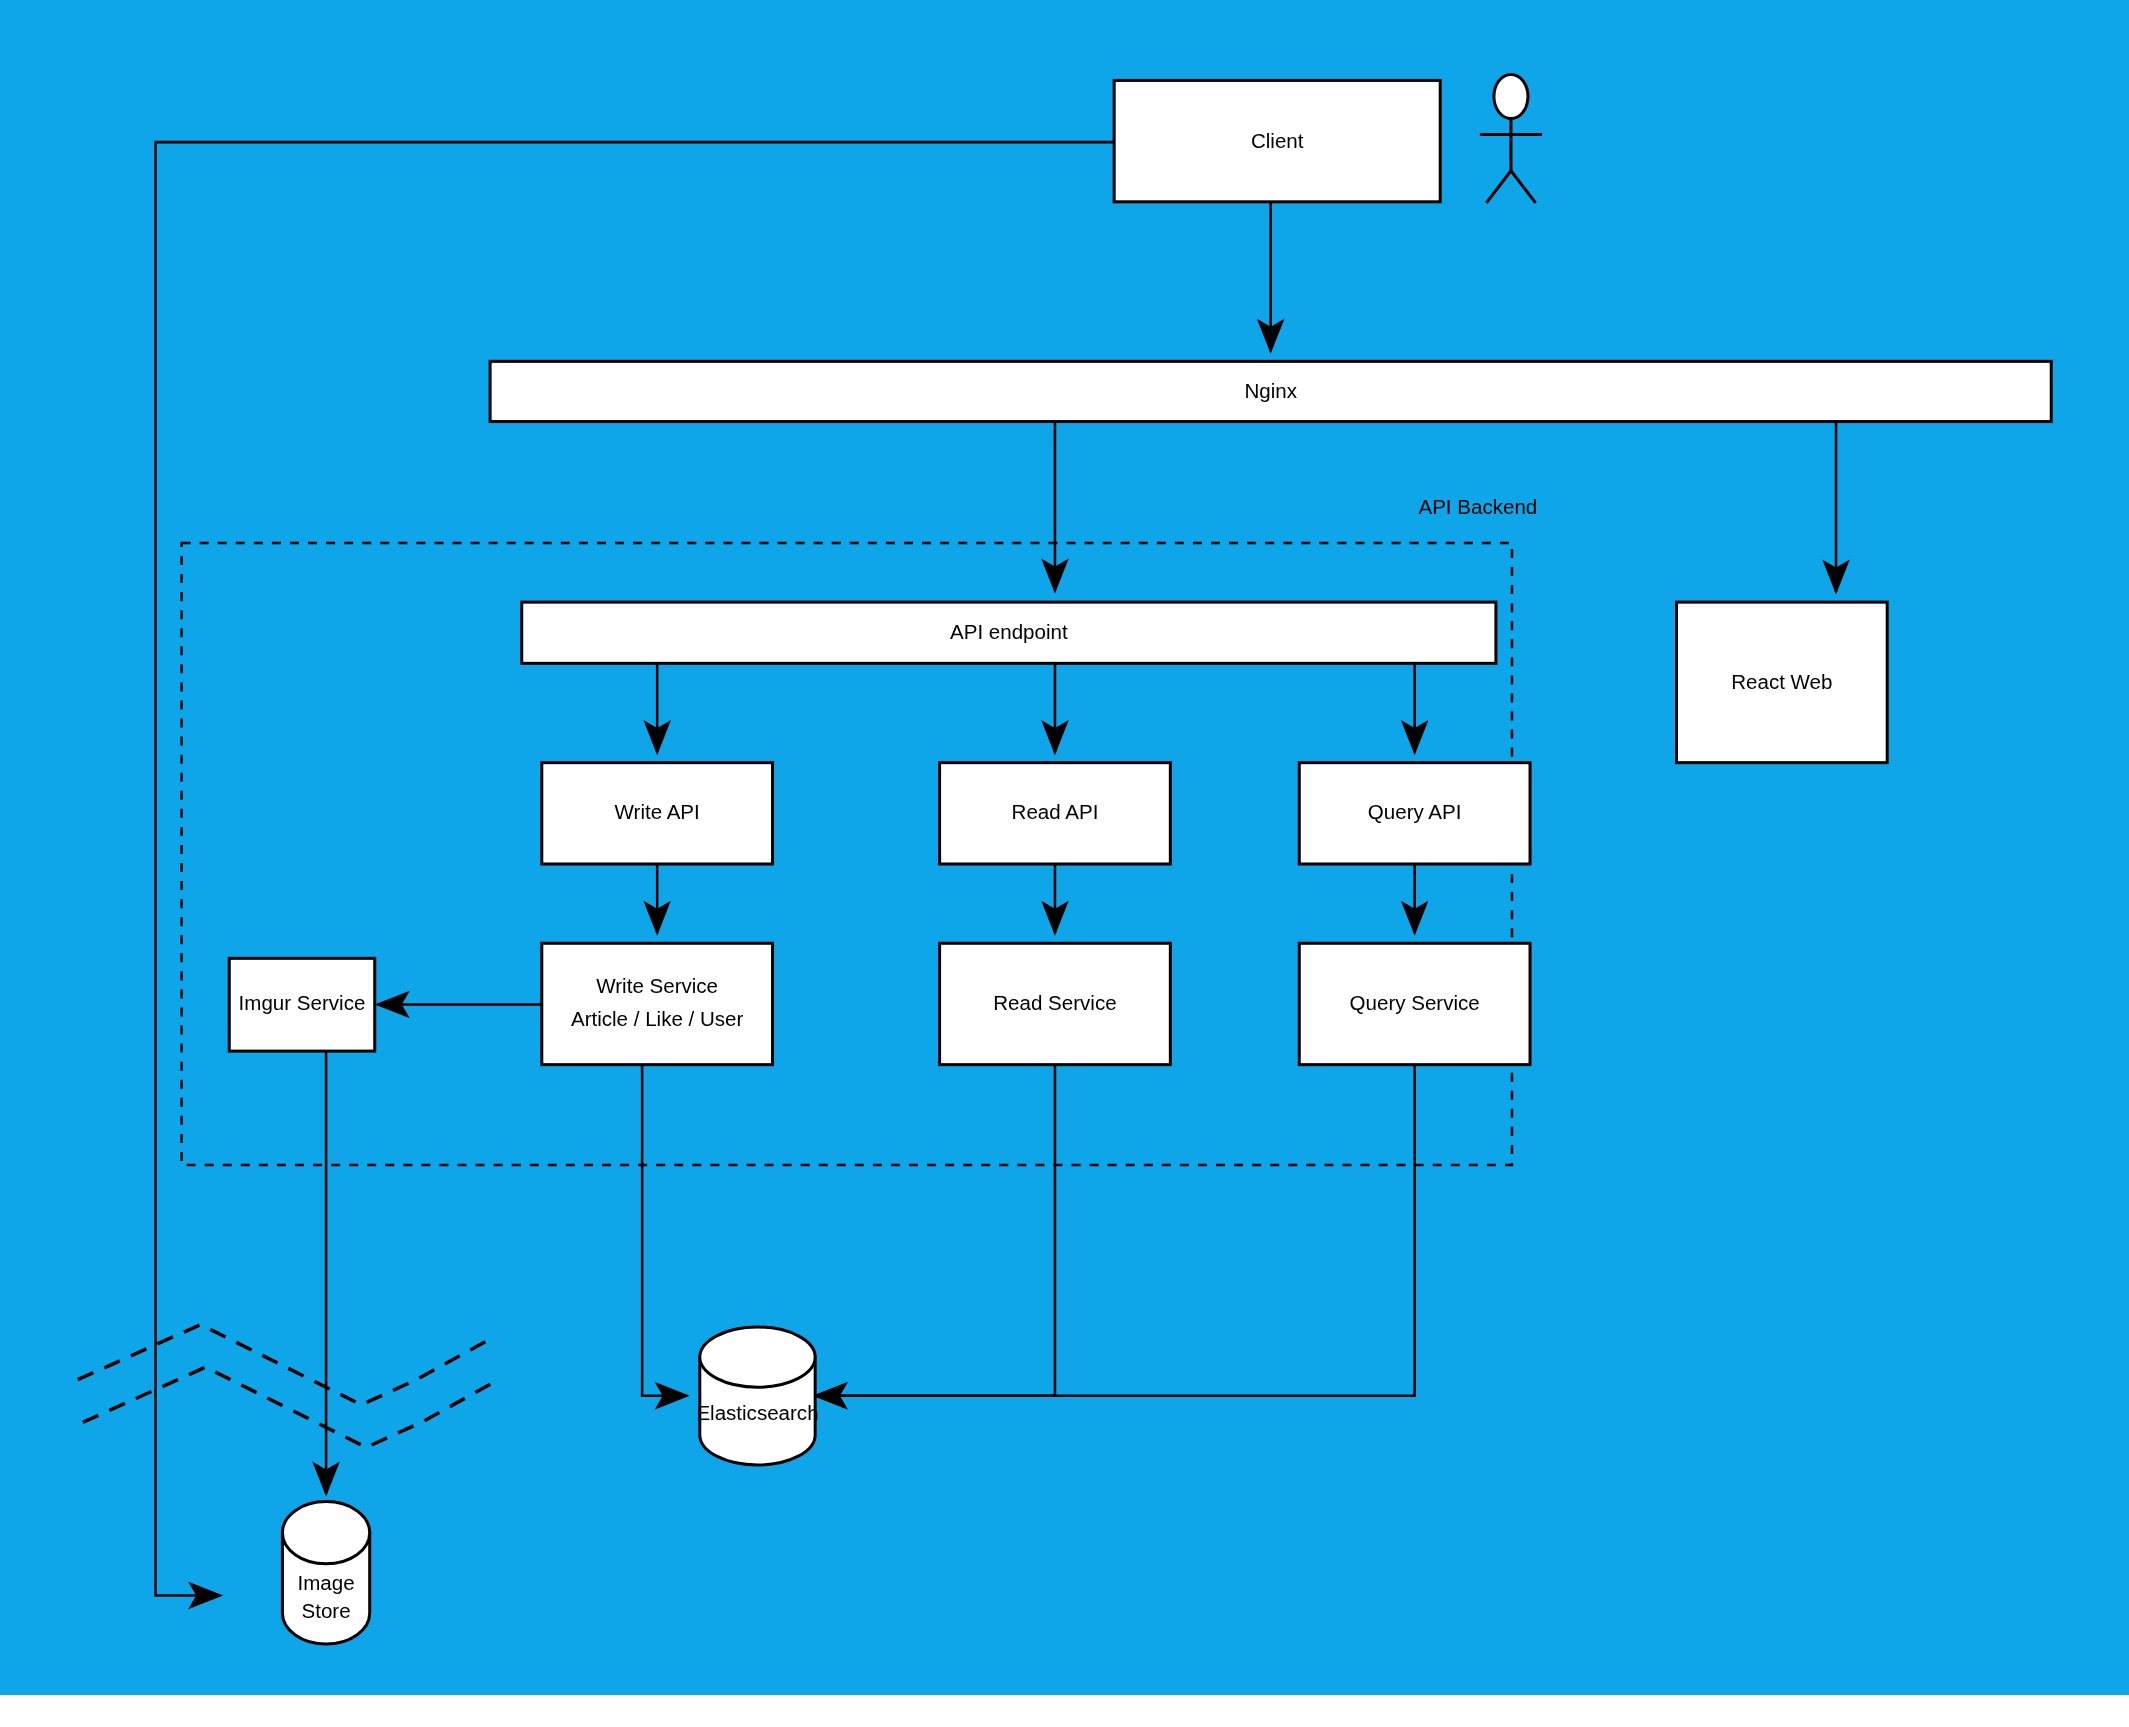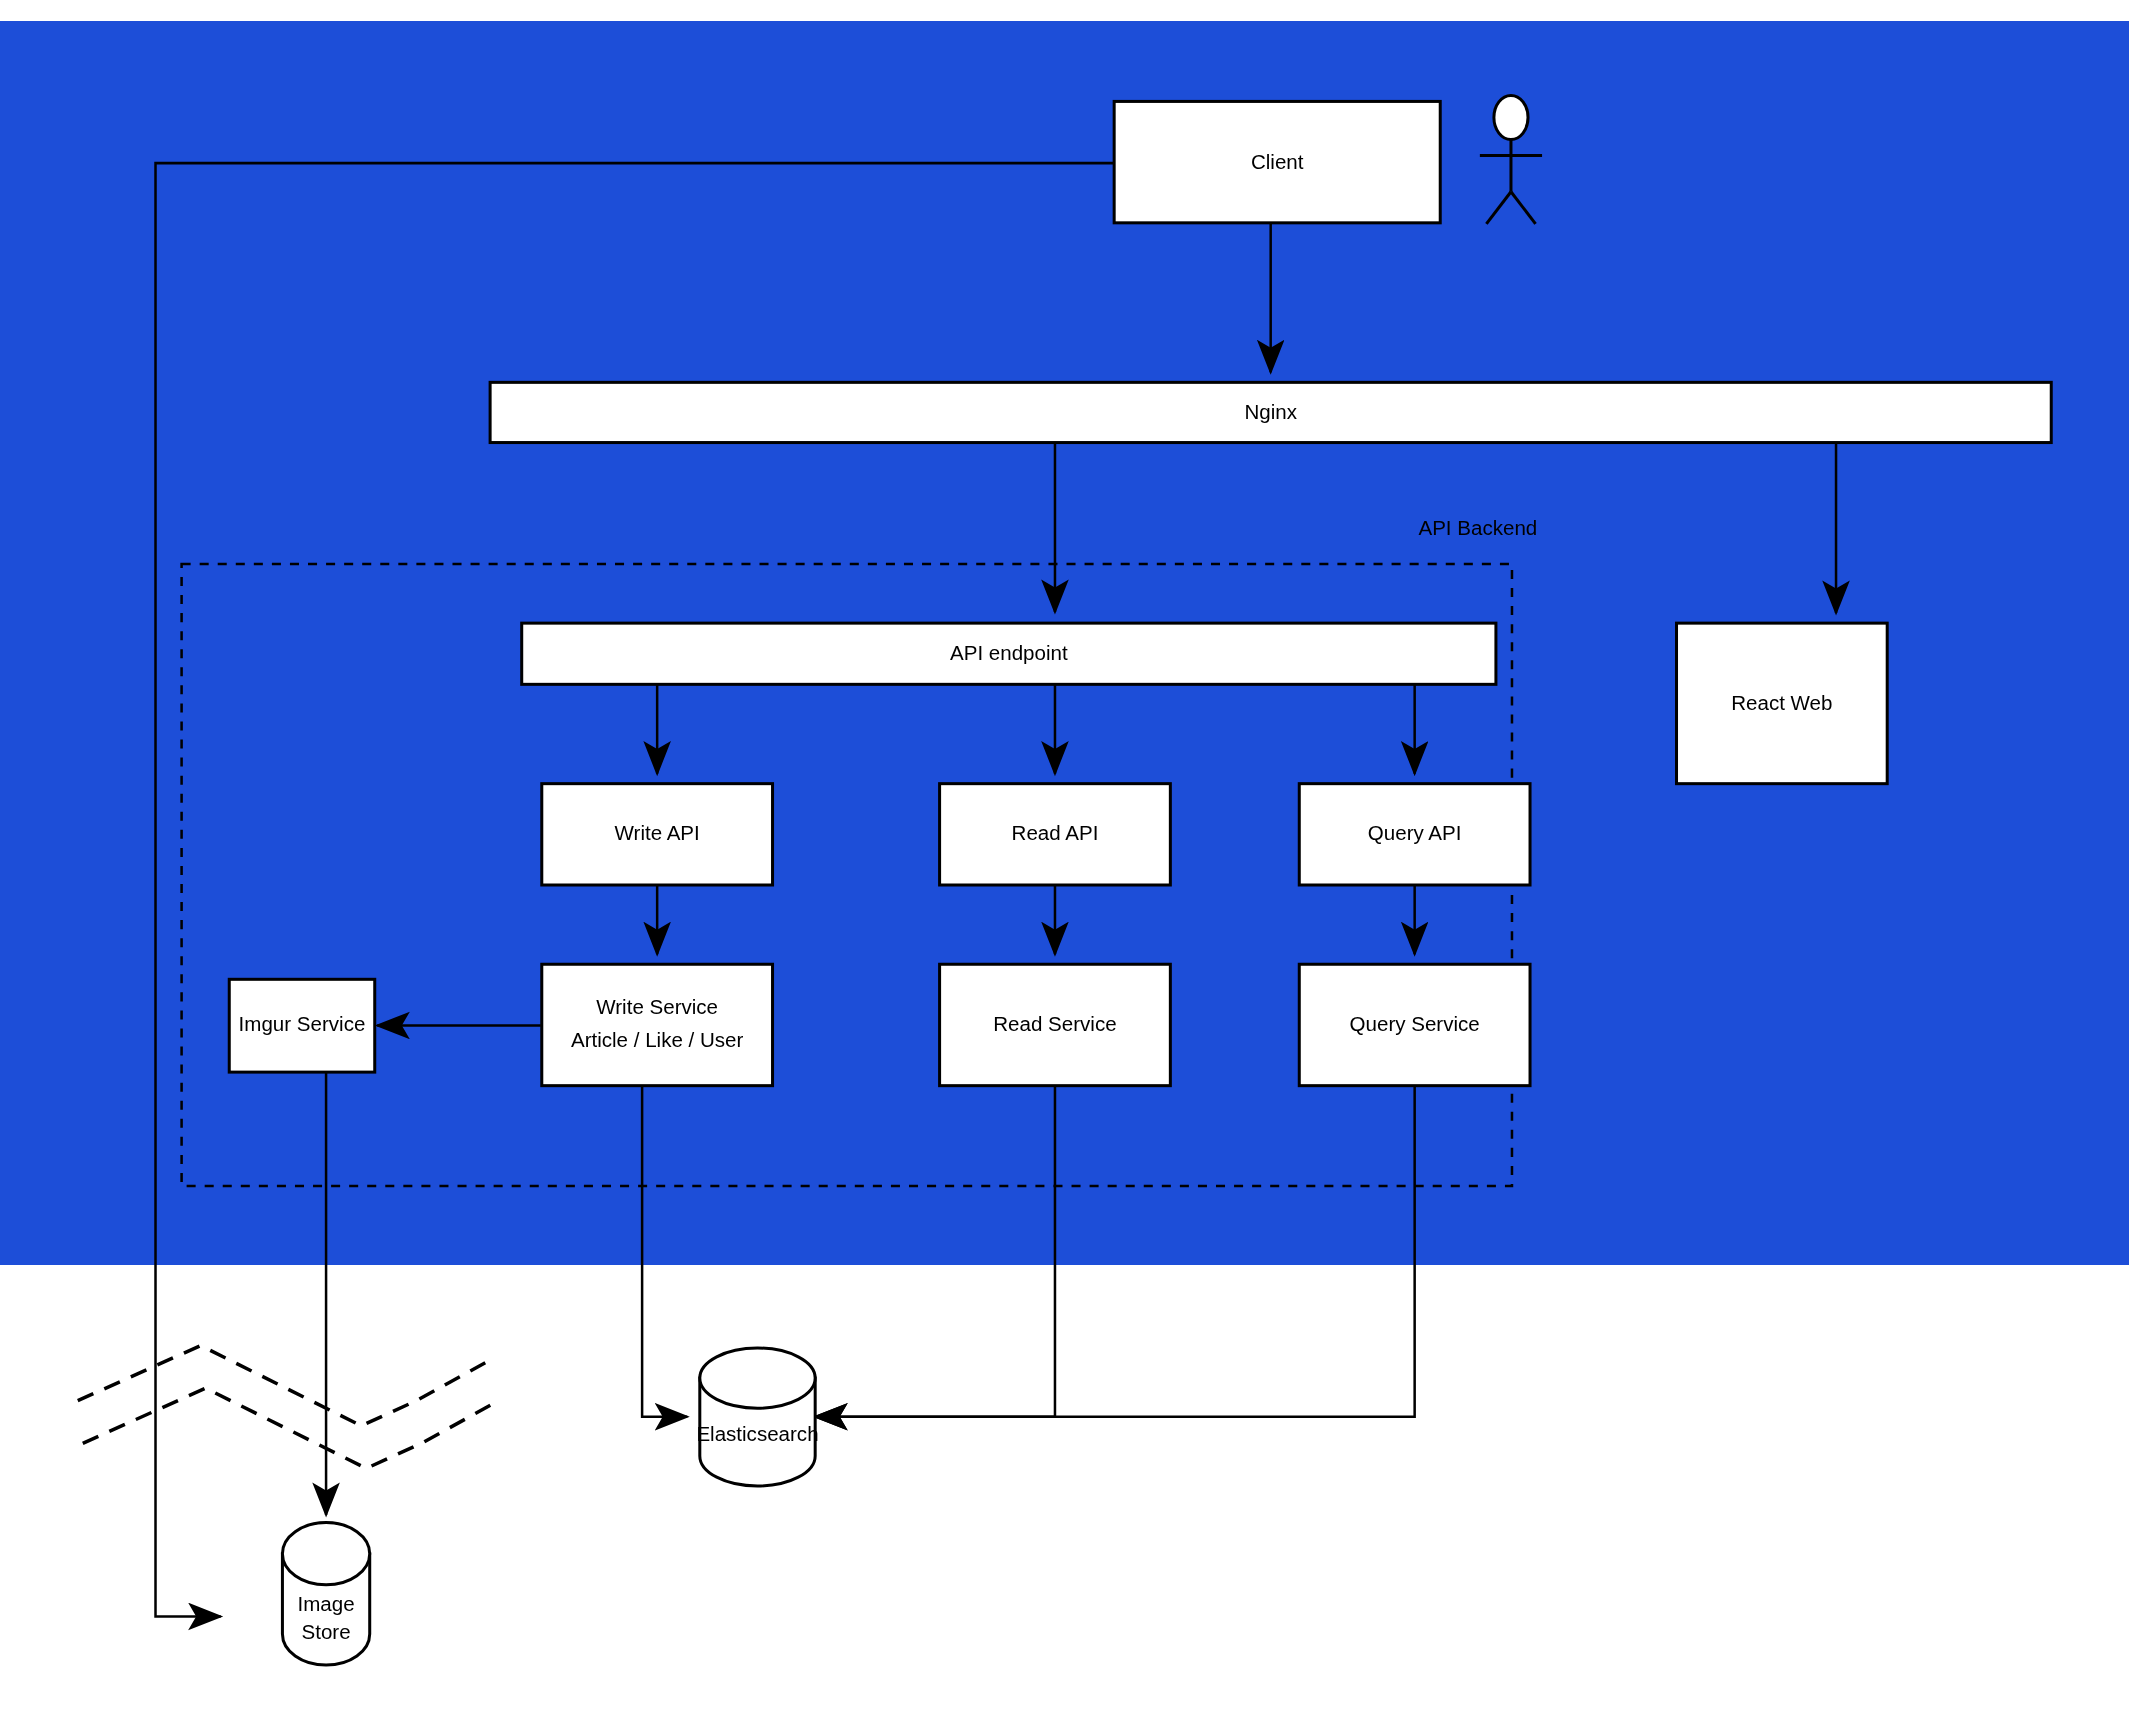--- a/index.html
+++ b/index.html
@@ -9,23 +9,22 @@
   }
   body {
     width: 2129px;
     height: 1728px;
     font-family: "Liberation Sans", sans-serif;
     overflow: hidden;
   }
   #diagram-root {
     position: relative;
     width: 2129px;
-    height: 1244px;
-    background: #1d4ed8;
-    margin-top: 21px;
+    height: 1695px;
+    background: #0ea5e9;
   }
   svg.canvas {
     position: absolute;
     top: 0;
     left: 0;
     width: 2129px;
     height: 1728px;
     display: block;
   }
   .node-label {

